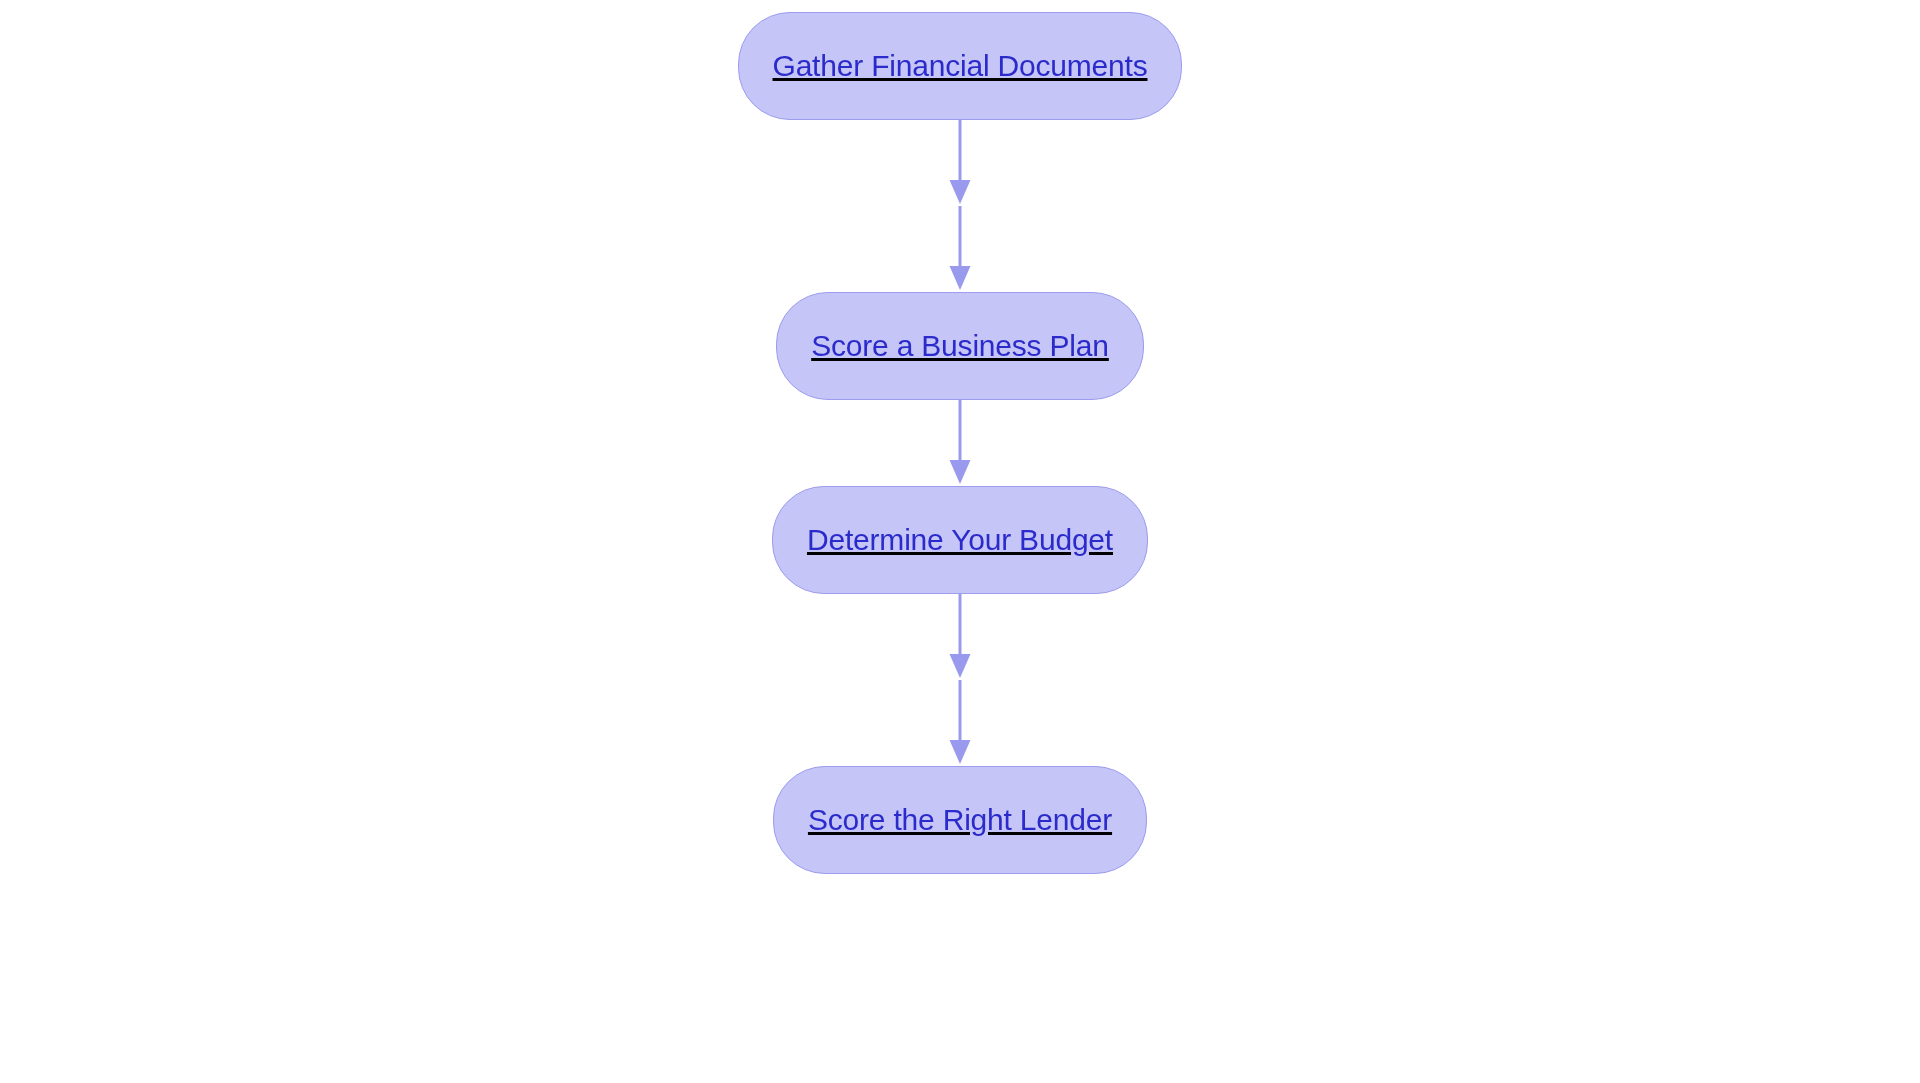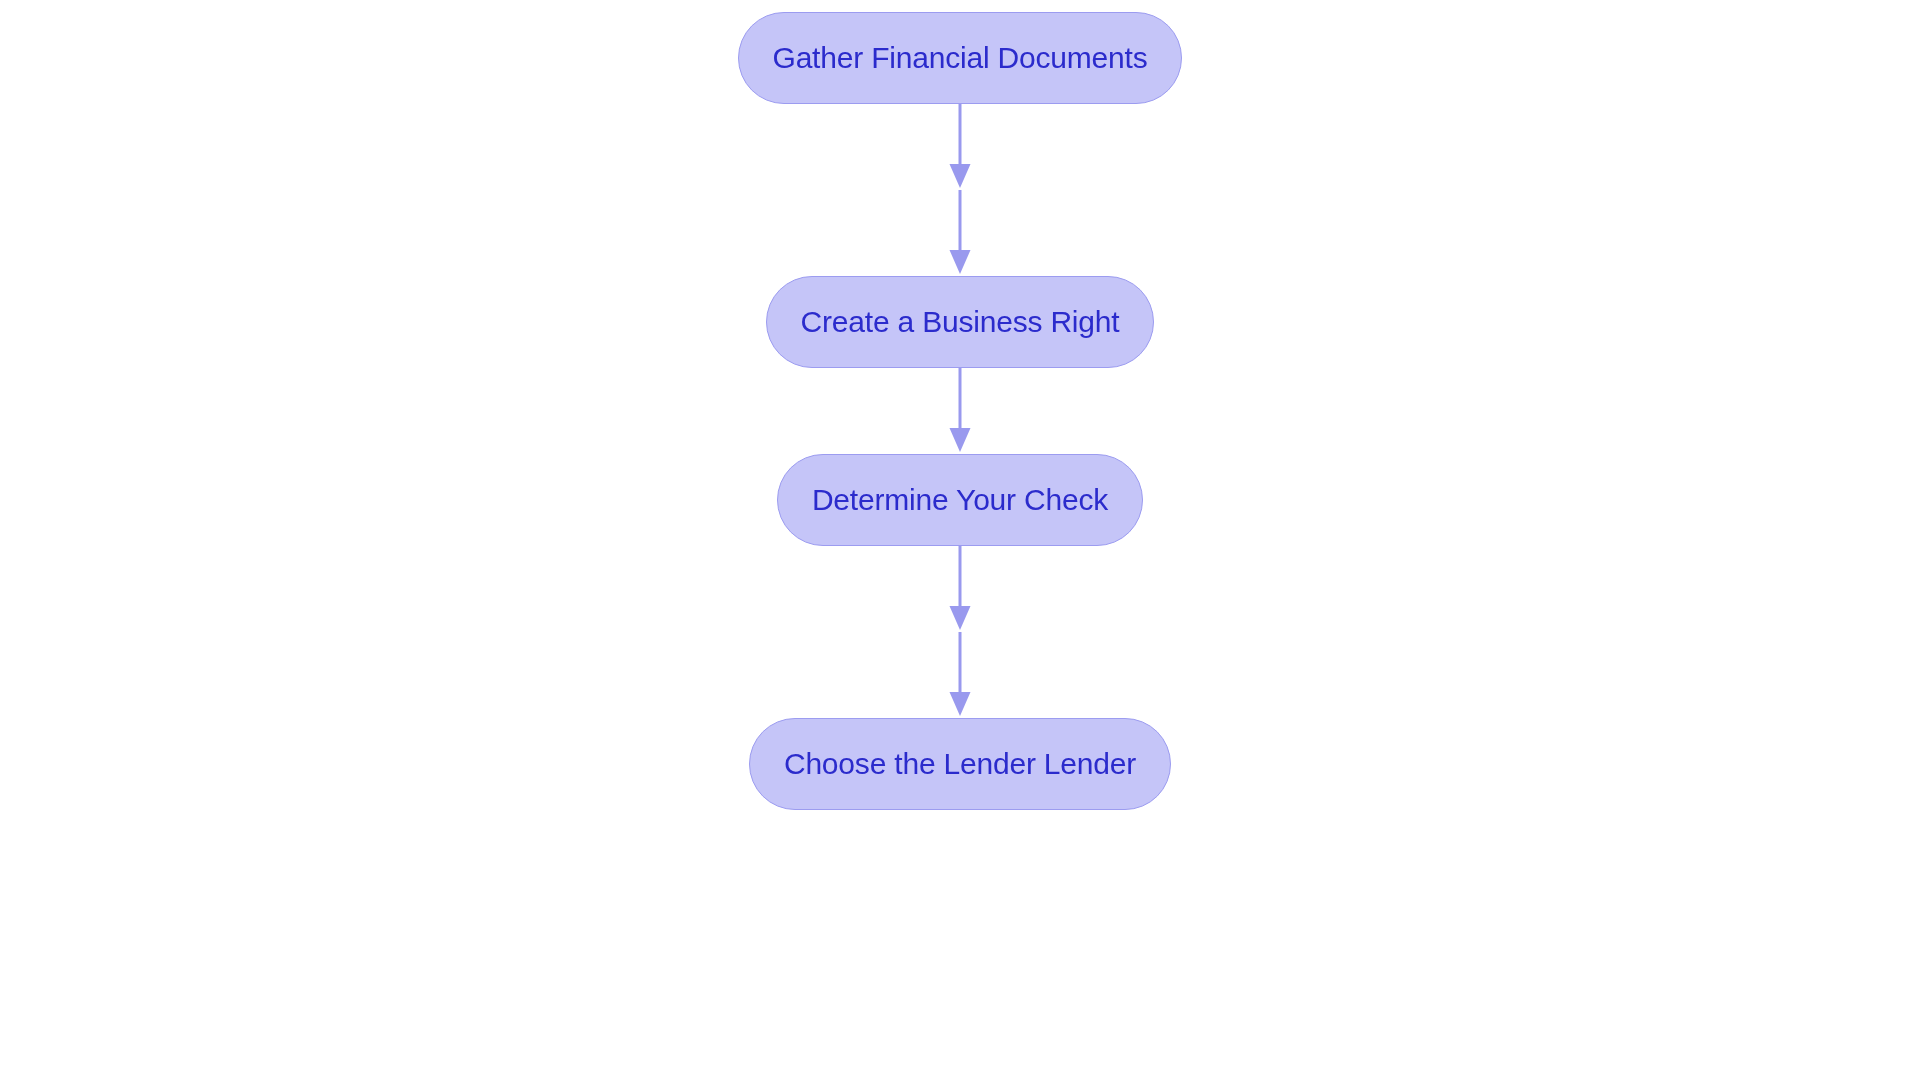--- a/index.html
+++ b/index.html
@@ -30,28 +30,29 @@
     display: flex;
     flex-direction: column;
     align-items: center;
     justify-content: flex-start;
     padding-top: 12px;
     box-sizing: border-box;
   }
 
   .flow-node {
     box-sizing: border-box;
-    height: 92px;
+    height: 108px;
     border-radius: 52px;
     background: #c5c5f8;
     border: 1.6px solid #9c9cf0;
     display: flex;
     align-items: center;
     padding: 0 34px;
     flex: 0 0 auto;
+    text-decoration: underline;
   }
 
   .flow-node-label {
     font-family: "Liberation Sans", sans-serif;
     font-size: 30px;
     line-height: 1;
     color: #2b2bcc;
     white-space: nowrap;
     letter-spacing: -0.2px;
   }
@@ -89,47 +90,47 @@
 
 
     <div class="flow-connector">
       <svg viewBox="0 0 30 86" xmlns="http://www.w3.org/2000/svg" aria-hidden="true">
         <line x1="15" y1="0" x2="15" y2="66" stroke="#9999ee" stroke-width="3"></line>
         <polygon points="15,84 4.5,60 25.5,60" fill="#9999ee"></polygon>
       </svg>
     </div>
 
     <div class="flow-node">
-      <span class="flow-node-label">Create a Business Right</span>
+      <span class="flow-node-label">Score a Business Plan</span>
     </div>
 
     <div class="flow-connector">
       <svg viewBox="0 0 30 86" xmlns="http://www.w3.org/2000/svg" aria-hidden="true">
         <line x1="15" y1="0" x2="15" y2="66" stroke="#9999ee" stroke-width="3"></line>
         <polygon points="15,84 4.5,60 25.5,60" fill="#9999ee"></polygon>
       </svg>
     </div>
 
     <div class="flow-node">
-      <span class="flow-node-label">Determine Your Check</span>
+      <span class="flow-node-label">Determine Your Budget</span>
     </div>
 
     <div class="flow-connector">
       <svg viewBox="0 0 30 86" xmlns="http://www.w3.org/2000/svg" aria-hidden="true">
         <line x1="15" y1="0" x2="15" y2="66" stroke="#9999ee" stroke-width="3"></line>
         <polygon points="15,84 4.5,60 25.5,60" fill="#9999ee"></polygon>
       </svg>
     </div>
 
 
     <div class="flow-connector">
       <svg viewBox="0 0 30 86" xmlns="http://www.w3.org/2000/svg" aria-hidden="true">
         <line x1="15" y1="0" x2="15" y2="66" stroke="#9999ee" stroke-width="3"></line>
         <polygon points="15,84 4.5,60 25.5,60" fill="#9999ee"></polygon>
       </svg>
     </div>
 
     <div class="flow-node">
-      <span class="flow-node-label">Choose the Lender Lender</span>
+      <span class="flow-node-label">Score the Right Lender</span>
     </div>
 
   </div>
 </div>
 
 </body></html>

